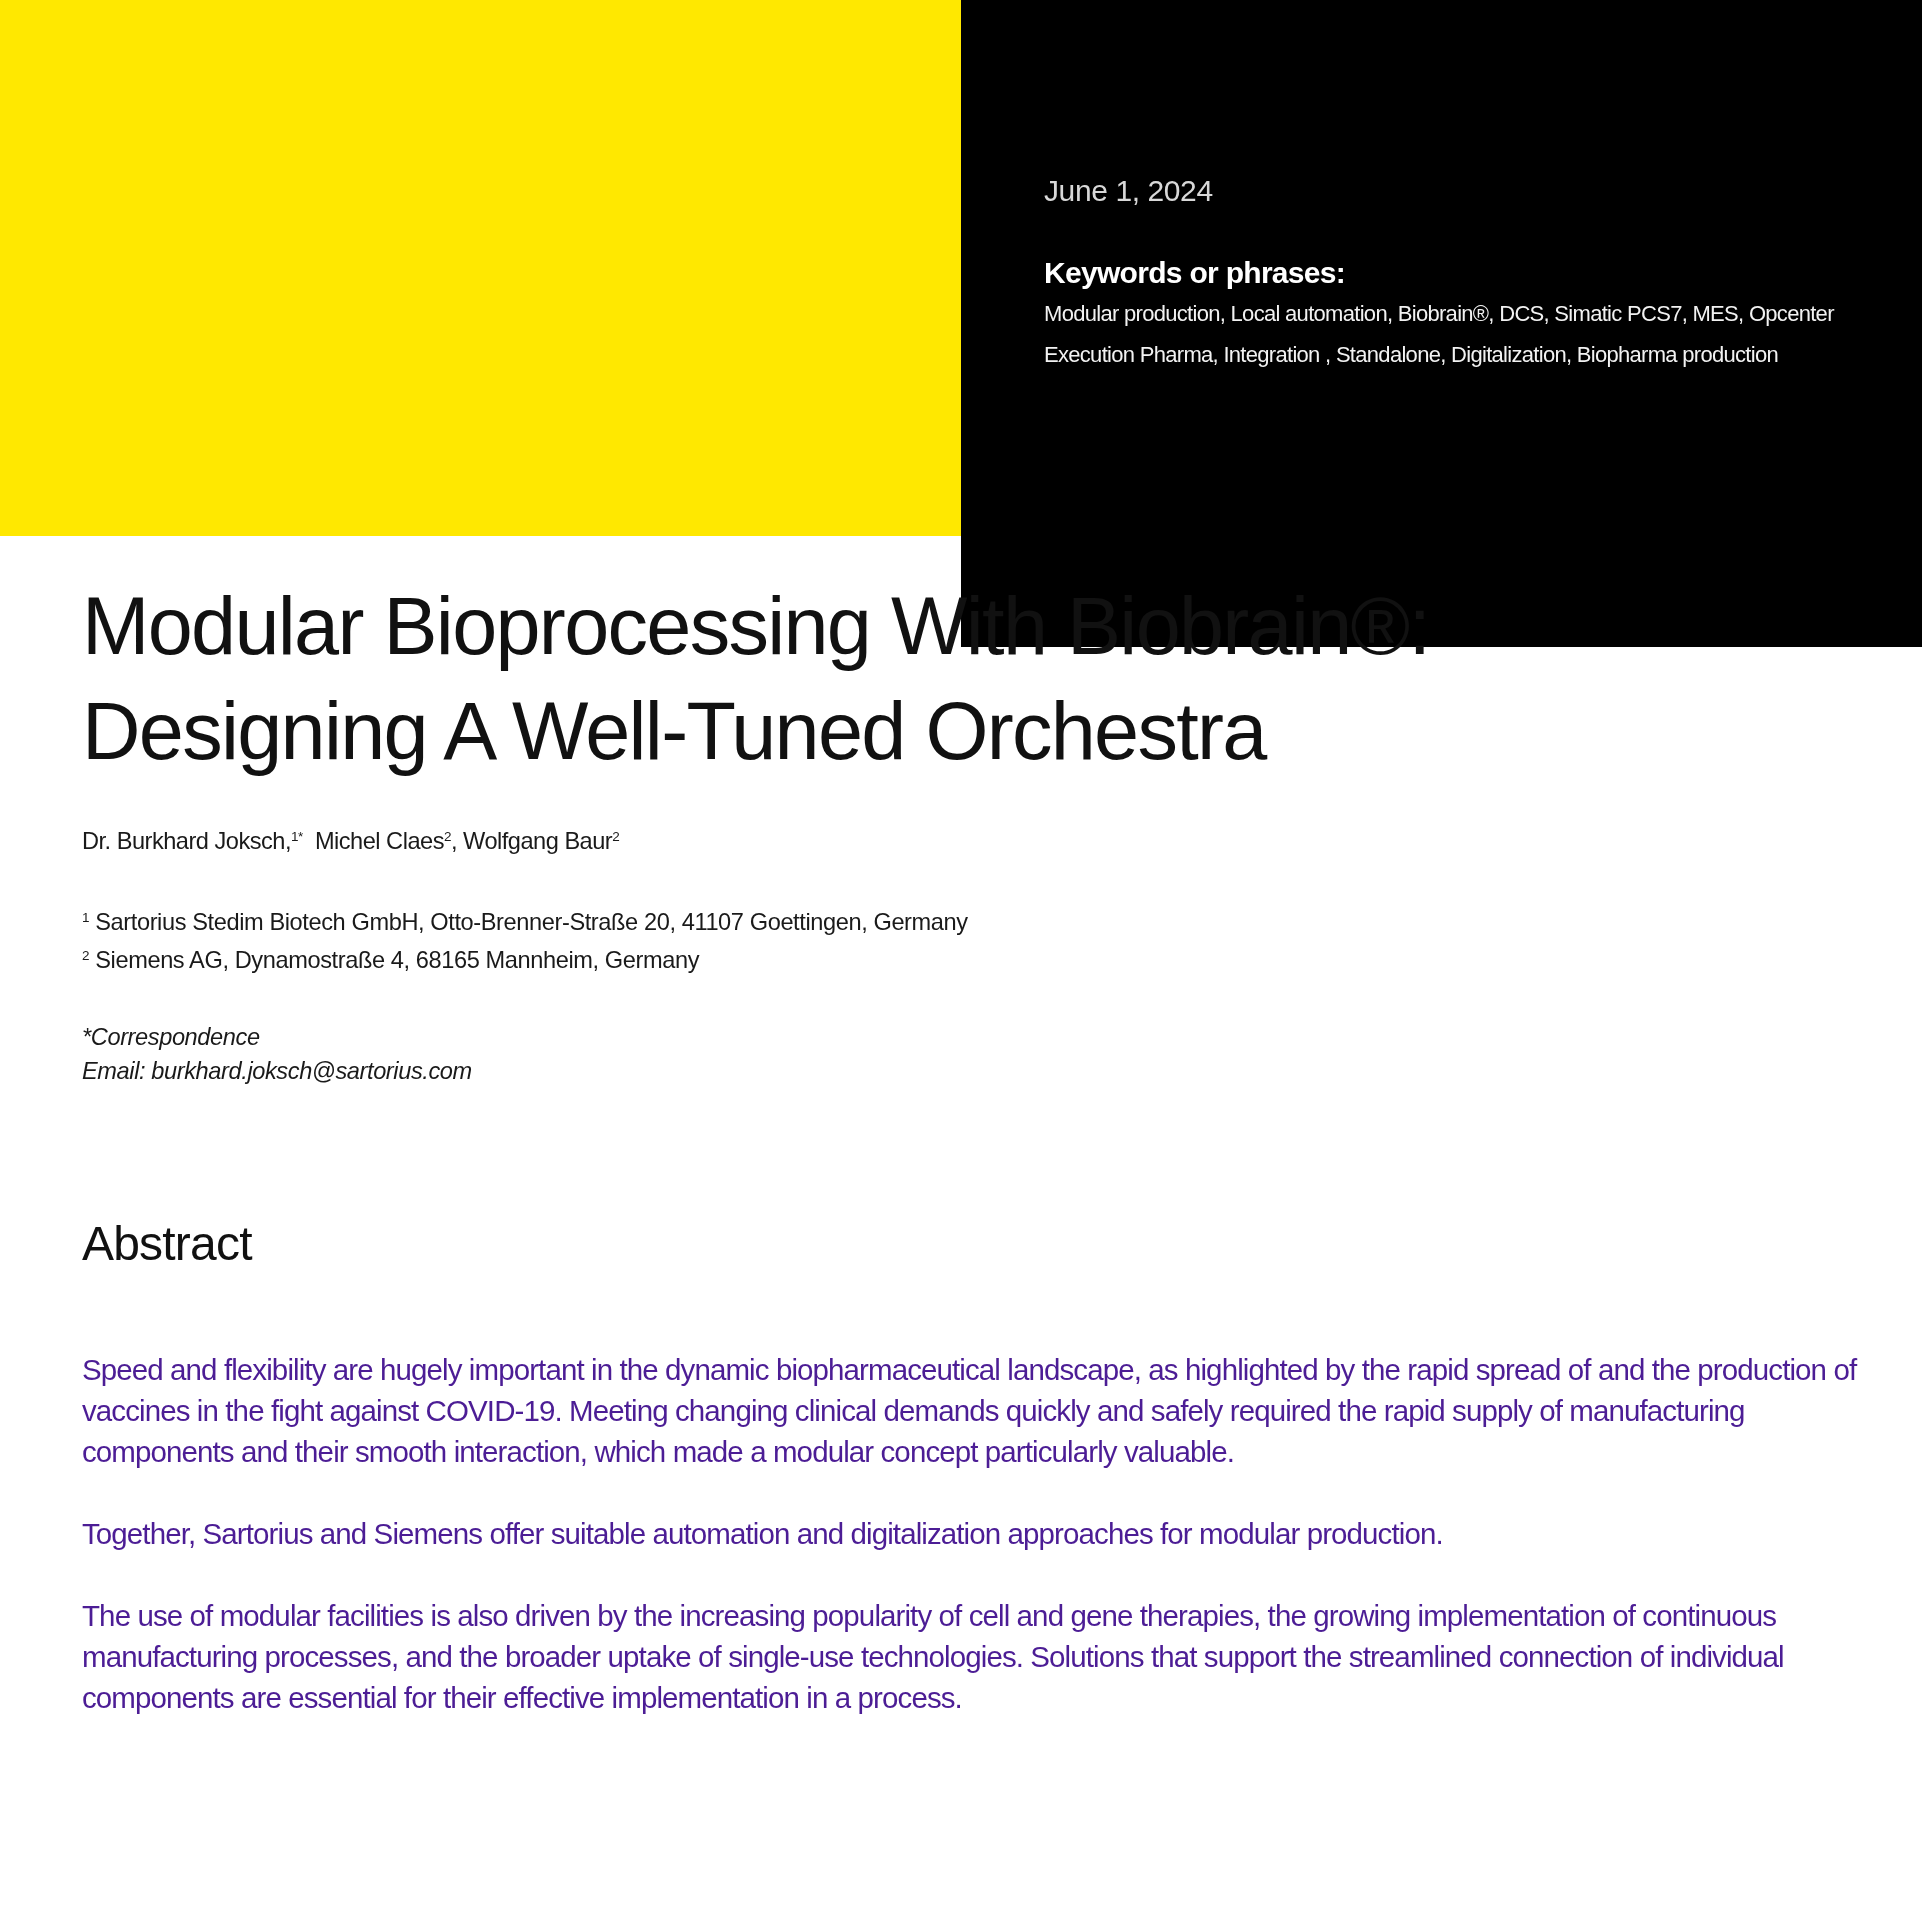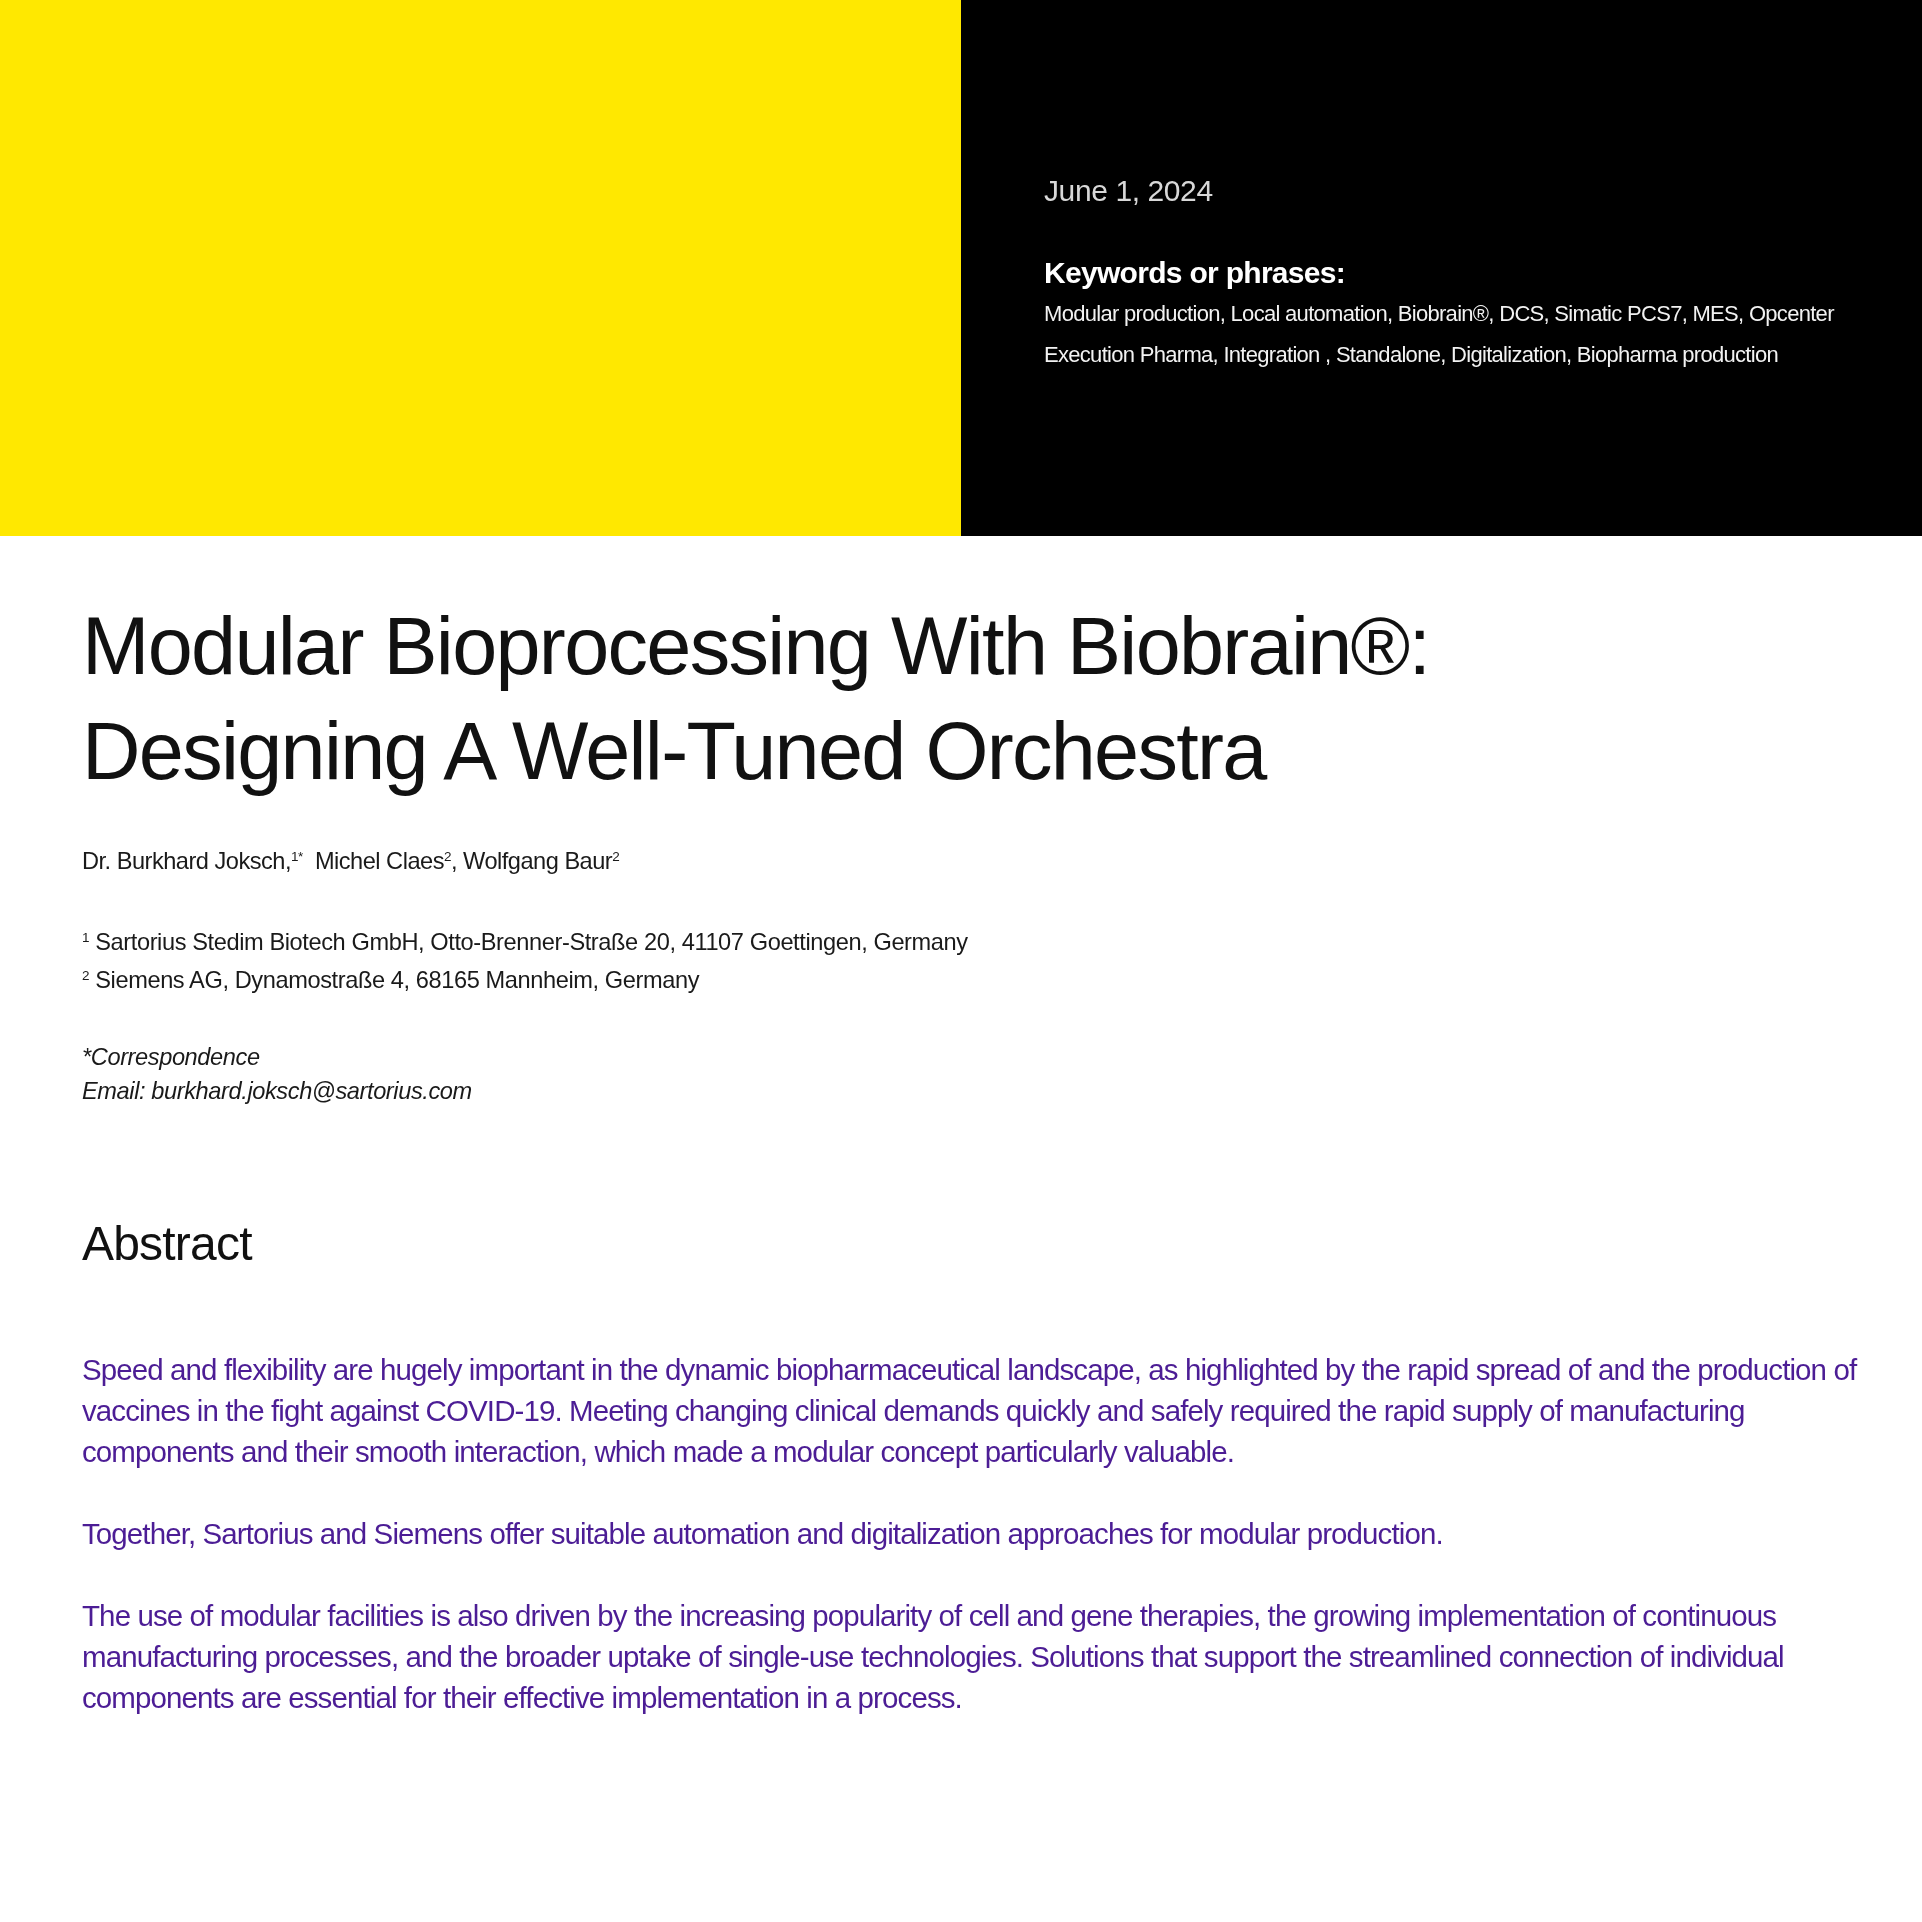--- a/index.html
+++ b/index.html
@@ -2,27 +2,27 @@
 <html style="font-size:13.5px"><head>
 <meta charset="utf-8">
 <style>
   html, body { margin:0; padding:0; }
   body {
     width:1923px; height:1923px; background:#ffffff; position:relative; overflow:hidden;
     font-family:"Liberation Sans", "DejaVu Sans", sans-serif; color:#1a1a1a;
   }
   .banner { position:absolute; left:0; top:0; width:1923px; height:536px; display:flex; }
   .yellow-block { width:961px; height:536px; background:#ffe800; }
-  .black-block { width:962px; height:536px; background:#000000; position:relative; }
+  .black-block { width:962px; height:647px; background:#000000; position:relative; }
   .meta { position:absolute; left:83px; top:174px; width:843px; color:#ffffff; }
   .date { font-size:30px; color:#d8d8d8; letter-spacing:-0.4px; margin-bottom:44px; }
   .kw-label { font-size:30px; font-weight:bold; line-height:41px; letter-spacing:-0.7px; }
   .kw-text { font-size:22px; line-height:41px; letter-spacing:-0.7px; color:#f2f2f2; }
 
-  .content { position:absolute; left:82px; top:594px; width:1788px; }
+  .content { position:absolute; left:82px; top:574px; width:1788px; }
   .title { font-size:81px; font-weight:normal; line-height:105px; letter-spacing:-1.7px; margin:0; color:#111; }
   .authors { margin-top:44px; font-size:23.6px; letter-spacing:-0.5px; }
   .authors b { font-weight:normal; }
   .authors sup { font-size:13.5px; vertical-align:8.4px; }
   .affils { margin-top:46px; font-size:23.6px; line-height:34px; letter-spacing:-0.4px; }
   .affils sup { font-size:13.5px; vertical-align:8.4px; }
   .corr { margin-top:42px; font-size:23.6px; line-height:34px; letter-spacing:-0.4px;font-style:italic; }
 
   .abstract-head { position:absolute; left:82px; top:1216px; font-size:48px; font-weight:normal; letter-spacing:-0.8px; margin:0; color:#111; }
   .abstract { position:absolute; left:82px; top:1349px; width:1805px; }

